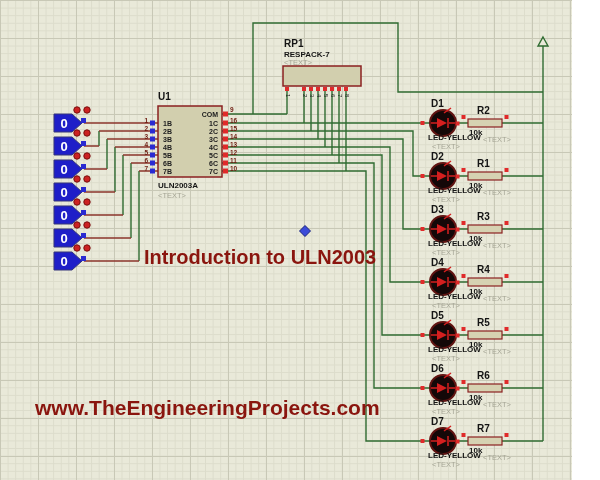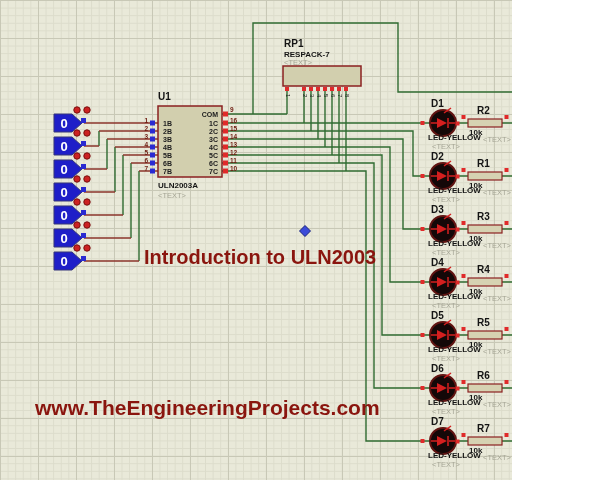--- a/index.html
+++ b/index.html
@@ -1,17 +1,17 @@
 <!DOCTYPE html>
 <html><head>
 <meta charset="utf-8">
 <style>
   html,body{margin:0;padding:0;}
   #canvas{
-    position:relative;width:512px;height:480px;overflow:hidden;
+    position:relative;width:572px;height:480px;overflow:hidden;
     background-color:#e9e9d9;
     background-image:
       linear-gradient(#c8c8b6 1px, transparent 1px),
       linear-gradient(90deg, #c8c8b6 1px, transparent 1px),
       linear-gradient(#dcdccb 1px, transparent 1px),
       linear-gradient(90deg, #dcdccb 1px, transparent 1px);
     background-size: 38px 38px, 38px 38px, 7.6px 7.6px, 7.6px 7.6px;
   }
   svg{position:absolute;left:0;top:0;}
   text{font-family:"Liberation Sans", sans-serif;}

